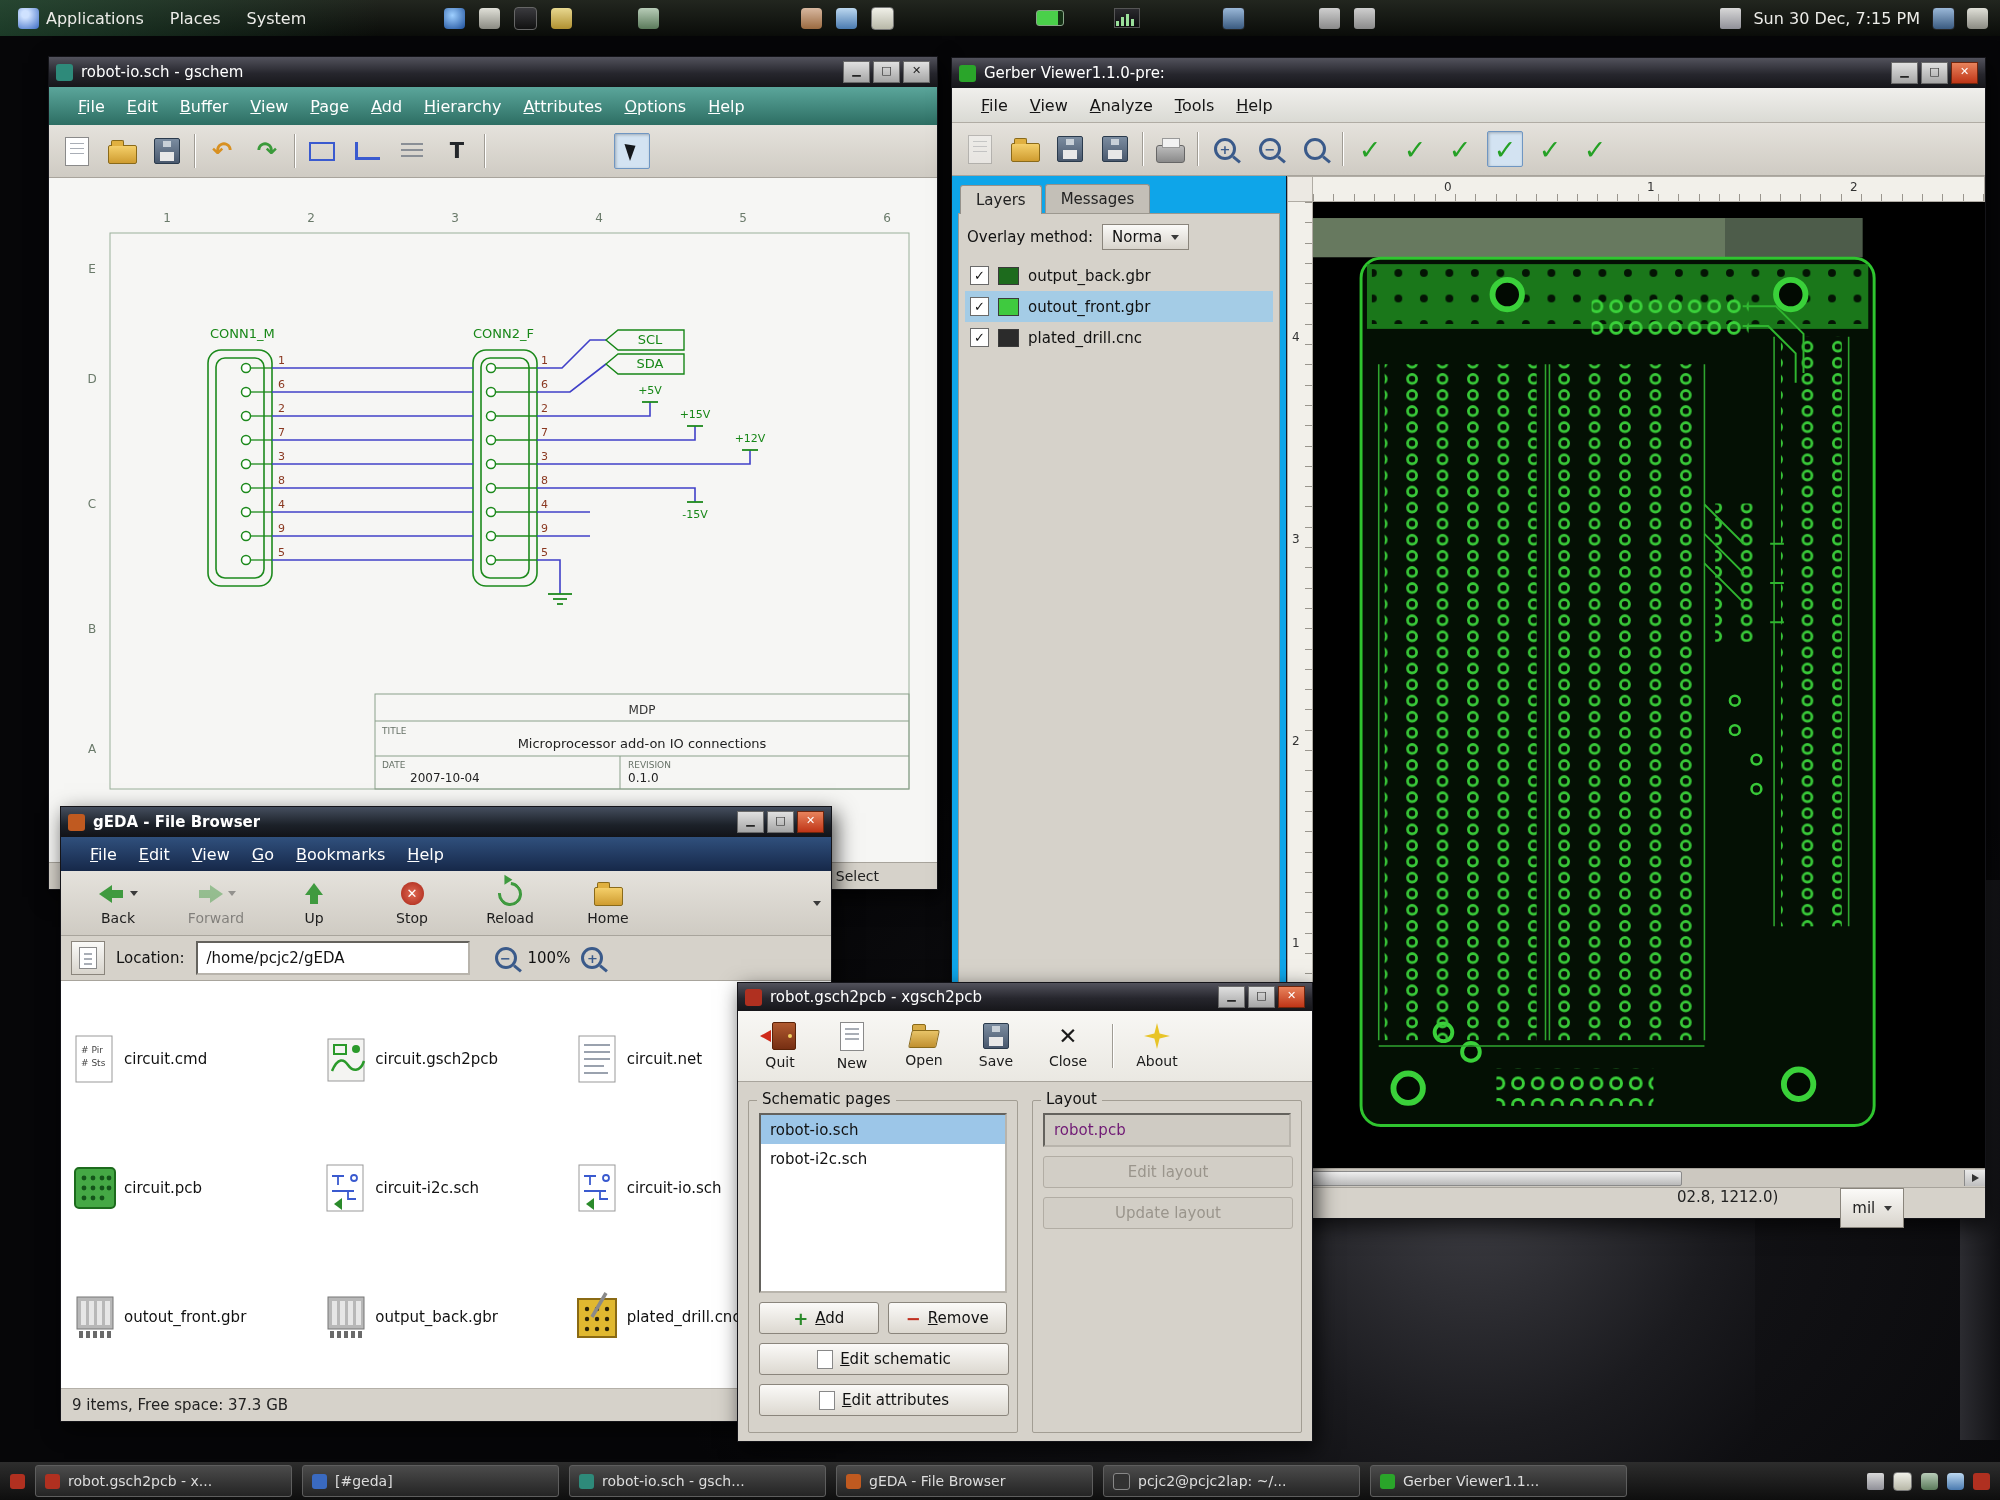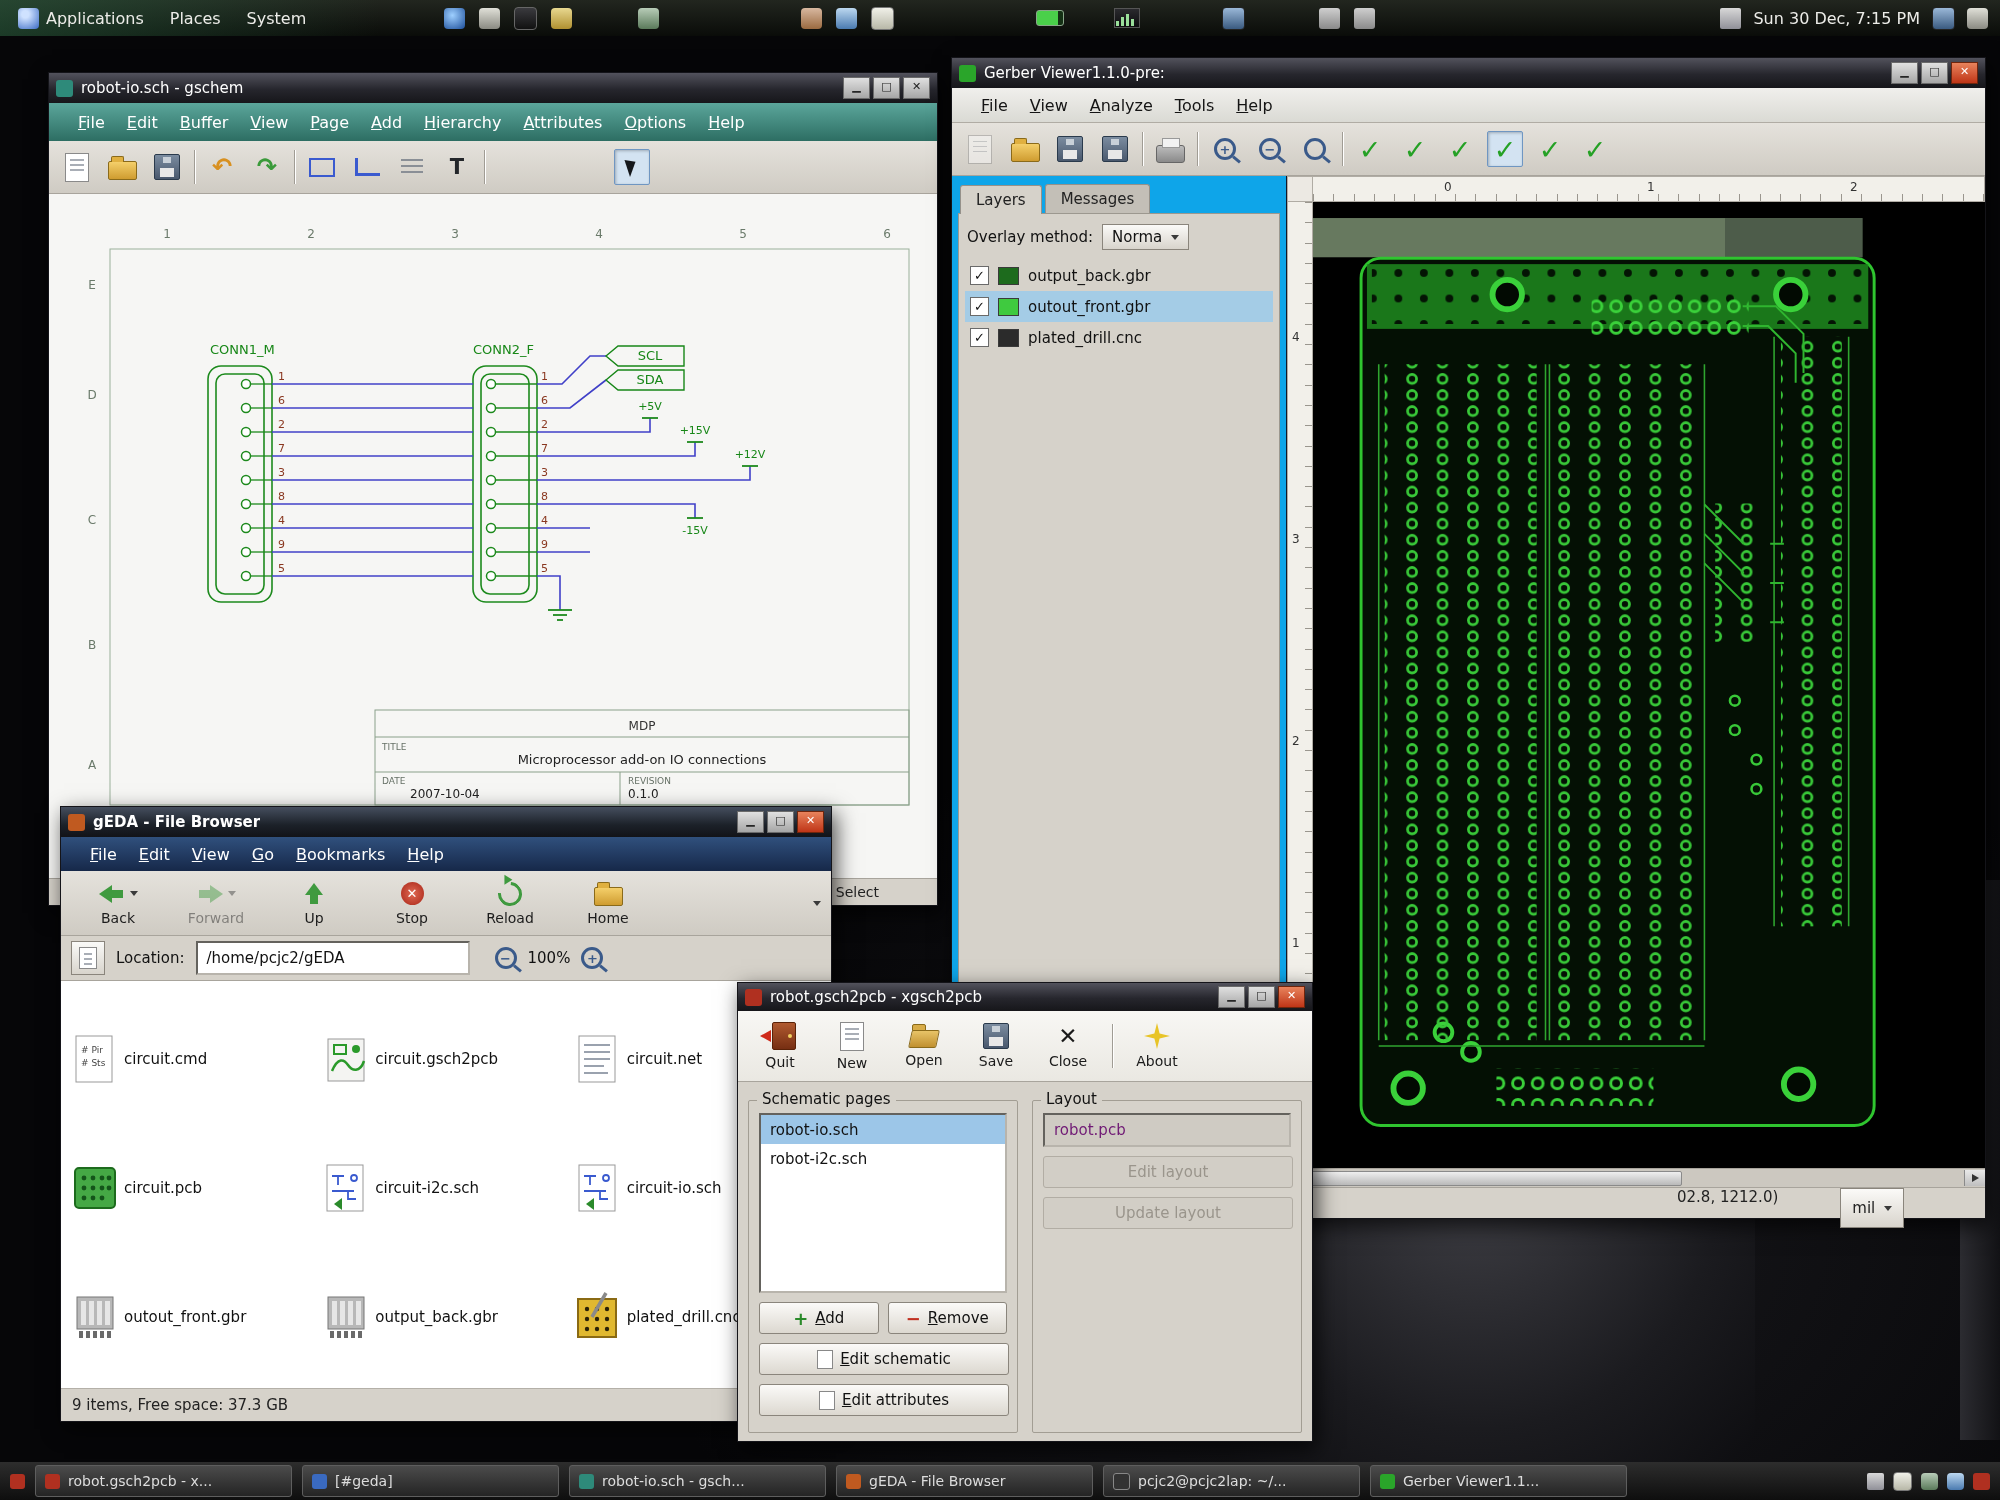--- a/index.html
+++ b/index.html
@@ -69,21 +69,21 @@
 .s-print::before{content:"";position:absolute;left:5px;top:-8px;width:16px;height:8px;background:#f2f2f2;border:1px solid #999}
 .s-mag{width:16px;height:16px;border:3px solid #3a5a8a;border-radius:50%;position:relative;display:flex;align-items:center;justify-content:center;color:#3a5a8a;font-size:13px;font-weight:bold}
 .s-mag::after{content:"";position:absolute;width:9px;height:3px;background:#3a5a8a;right:-8px;bottom:-4px;transform:rotate(40deg)}
 .s-mag.plus::before{content:"+"}
 .s-mag.minus::before{content:"−"}
 .s-comp{width:22px;height:15px;border:2px solid #3a5acf}
 .s-netic{width:22px;height:15px;border-bottom:3px solid #3a5acf;border-left:3px solid #3a5acf}
 .s-list{width:22px;height:17px;background:repeating-linear-gradient(#8a8f96 0 2px,transparent 2px 6px)}
 .cursor-arrow{width:0;height:0;border-left:10px solid #15181c;border-top:5px solid transparent;border-bottom:13px solid transparent;transform:rotate(-18deg)}
 
-#win-gschem{left:48px;top:72px;width:888px;height:832px;z-index:10}
+#win-gschem{left:48px;top:56px;width:888px;height:832px;z-index:10}
 #win-gschem .menubar{background:linear-gradient(#5ba69b,#2d6e63);color:#fff;height:38px;flex:0 0 38px}
 #win-gschem .toolbar{height:52px;flex:0 0 52px}
 .gs-canvas{flex:1;background:#f6f6f4;position:relative;min-height:0}
 .gs-canvas svg{position:absolute;inset:0;width:100%;height:100%}
 .gs-status{height:26px;flex:0 0 26px;background:#d6d2ca;border-top:1px solid #a8a49c;display:flex;align-items:center;justify-content:flex-end;padding-right:58px;font-size:14px;color:#222}
 svg text{font-family:"DejaVu Sans","Liberation Sans",sans-serif}
 
 #win-gerber{left:951px;top:57px;width:1033px;height:1160px;z-index:20}
 #win-gerber .menubar{background:linear-gradient(#f0efec,#dadad4);color:#141414;height:34px;flex:0 0 34px;border-bottom:1px solid #b0aca4}
 #win-gerber .toolbar{height:52px;flex:0 0 52px}

